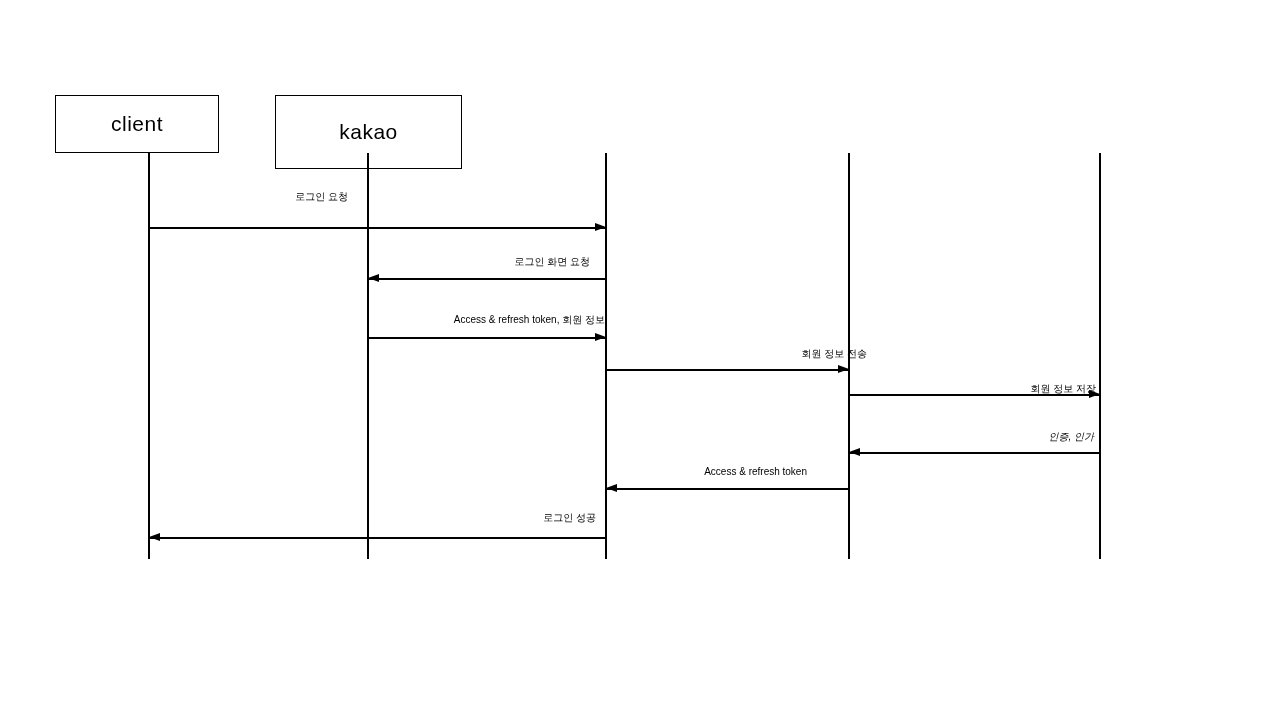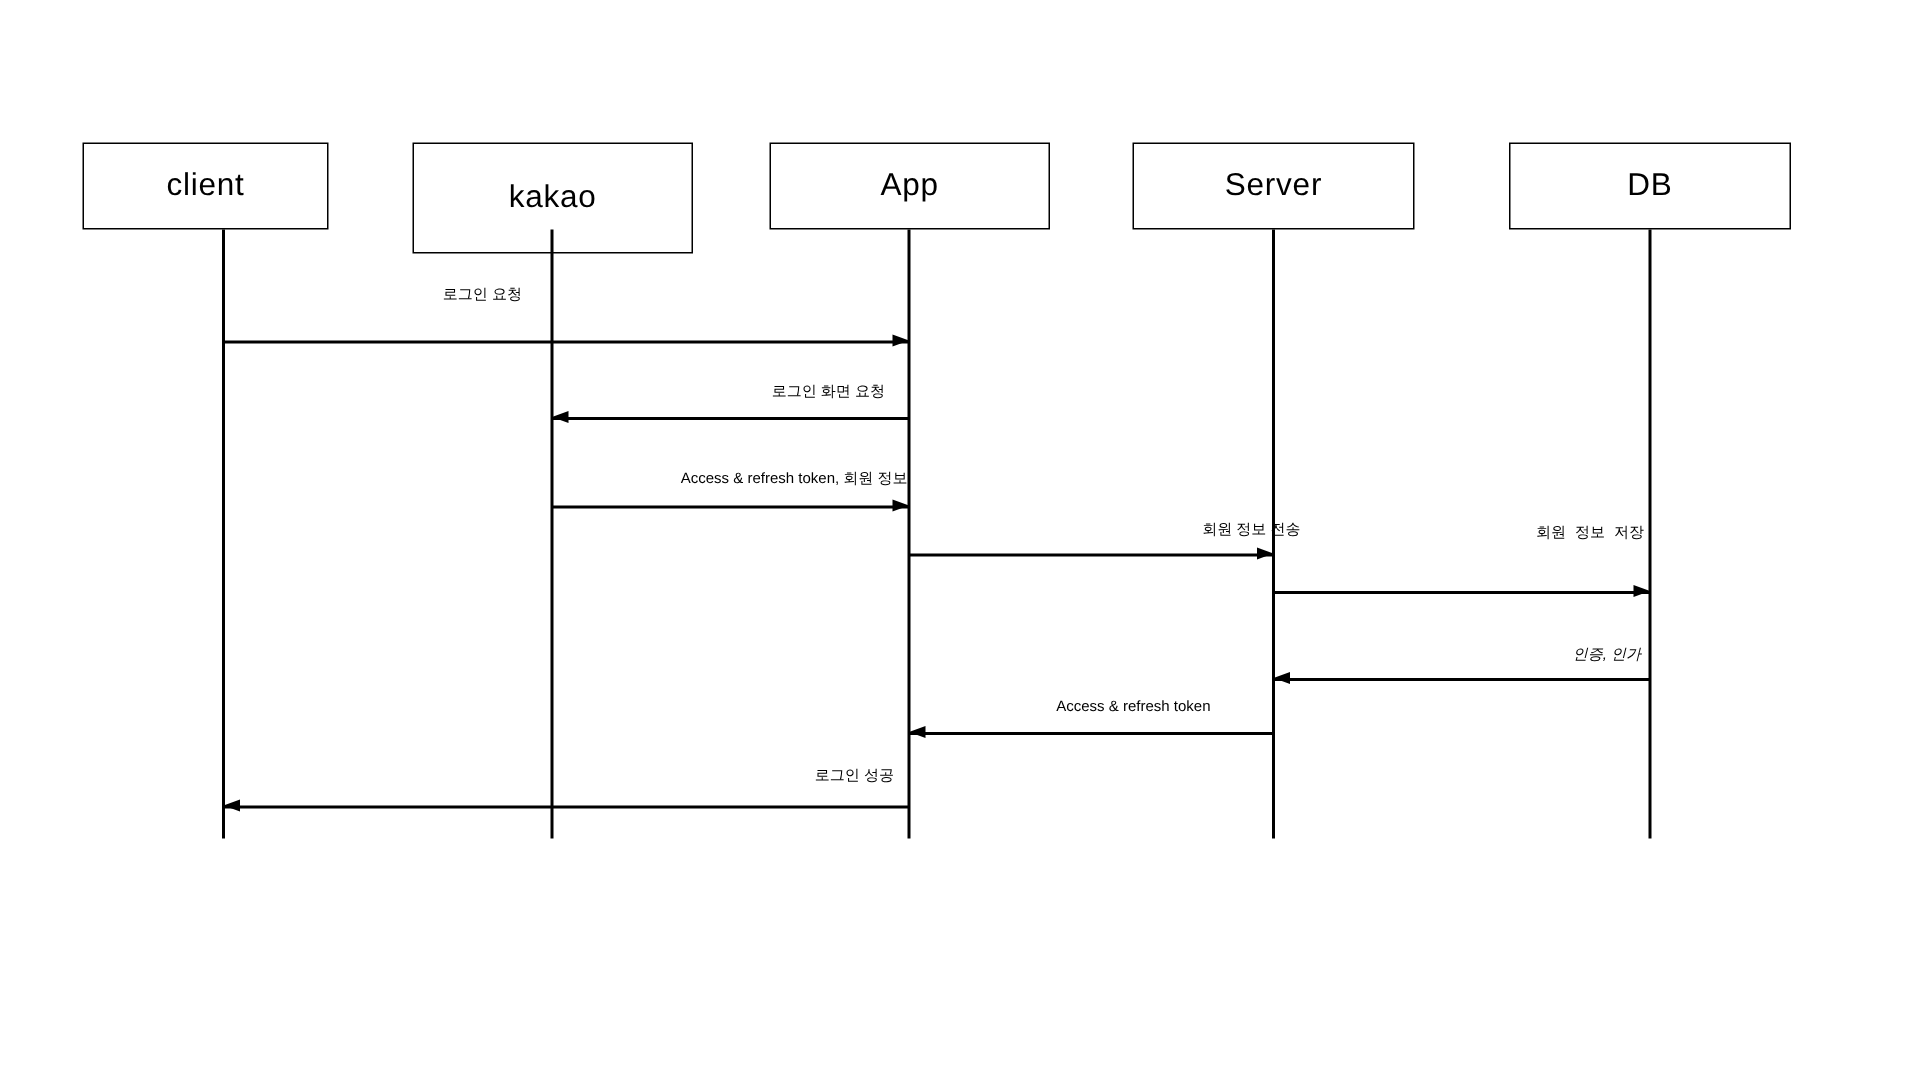--- a/index.html
+++ b/index.html
@@ -60,47 +60,38 @@
 
 <div class="stage" id="stage" style="background: rgb(255, 255, 255);">
     <div class="actor" style="left: 55px; top: 95px; width: 164px; height: 58px;">
       <span>client</span>
     </div>
     <div class="lifeline" style="left: 148.25px; top: 153px; height: 406px;"></div>
     <div class="actor" style="left: 275px; top: 95px; width: 187px; height: 74px;">
       <span>kakao</span>
     </div>
     <div class="lifeline" style="left: 367.25px; top: 153px; height: 406px;"></div>
-    <div class="actor" style="left: 513px; top: 95px; width: 187px; height: 58px;">
-      <span>App</span>
-    </div>
     <div class="lifeline" style="left: 605.25px; top: 153px; height: 406px;"></div>
-    <div class="actor" style="left: 755px; top: 95px; width: 188px; height: 58px;">
-      <span>Server</span>
-    </div>
     <div class="lifeline" style="left: 848.25px; top: 153px; height: 406px;"></div>
-    <div class="actor" style="left: 1006px; top: 95px; width: 188px; height: 58px;">
-      <span>DB</span>
-    </div>
     <div class="lifeline" style="left: 1099.25px; top: 153px; height: 406px;"></div>
     <div class="msg-line" style="left: 149px; width: 457px; top: 227px;"></div>
     <div class="arrowhead dir-right" style="top: 223.25px; left: 595px;"></div>
     <div class="msg-label" style="right: 932px; top: 188px;">로그인 요청</div>
     <div class="msg-line" style="left: 368px; width: 238px; top: 278px;"></div>
     <div class="arrowhead dir-left" style="top: 274.25px; left: 368px;"></div>
     <div class="msg-label" style="right: 690px; top: 253px;">로그인 화면 요청</div>
     <div class="msg-line" style="left: 368px; width: 238px; top: 337px;"></div>
     <div class="arrowhead dir-right" style="top: 333.25px; left: 595px;"></div>
     <div class="msg-label" style="right: 675px; top: 311px;">Access &amp; refresh token, 회원 정보</div>
     <div class="msg-line" style="left: 606px; width: 243px; top: 369px;"></div>
     <div class="arrowhead dir-right" style="top: 365.25px; left: 838px;"></div>
     <div class="msg-label" style="right: 413px; top: 345px; margin-left: 36px;">회원 정보 전송</div>
     <div class="msg-line" style="left: 849px; width: 251px; top: 394px;"></div>
     <div class="arrowhead dir-right" style="top: 390.25px; left: 1089px;"></div>
-    <div class="msg-label" style="right: 184px; top: 348px; font-family: Liberation Mono, monospace;">회원 정보 저장</div>
+    <div class="msg-label" style="right: 184px; top: 380px;">회원 정보 저장</div>
     <div class="msg-line" style="left: 849px; width: 251px; top: 452px;"></div>
     <div class="arrowhead dir-left" style="top: 448.25px; left: 849px;"></div>
     <div class="msg-label" style="right: 186px; top: 428px; font-style: italic;">인증, 인가</div>
     <div class="msg-line" style="left: 606px; width: 243px; top: 488px;"></div>
     <div class="arrowhead dir-left" style="top: 484.25px; left: 606px;"></div>
     <div class="msg-label" style="right: 473px; top: 463px;">Access &amp; refresh token</div>
     <div class="msg-line" style="left: 149px; width: 457px; top: 537px;"></div>
     <div class="arrowhead dir-left" style="top: 533.25px; left: 149px;"></div>
     <div class="msg-label" style="right: 684px; top: 509px;">로그인 성공</div>
   </div>

